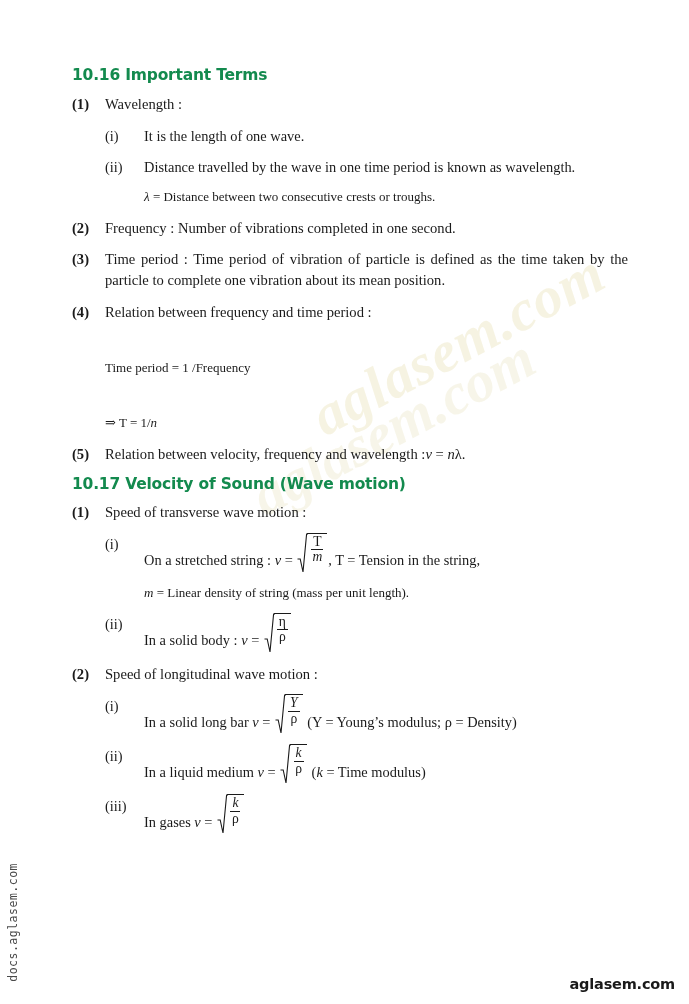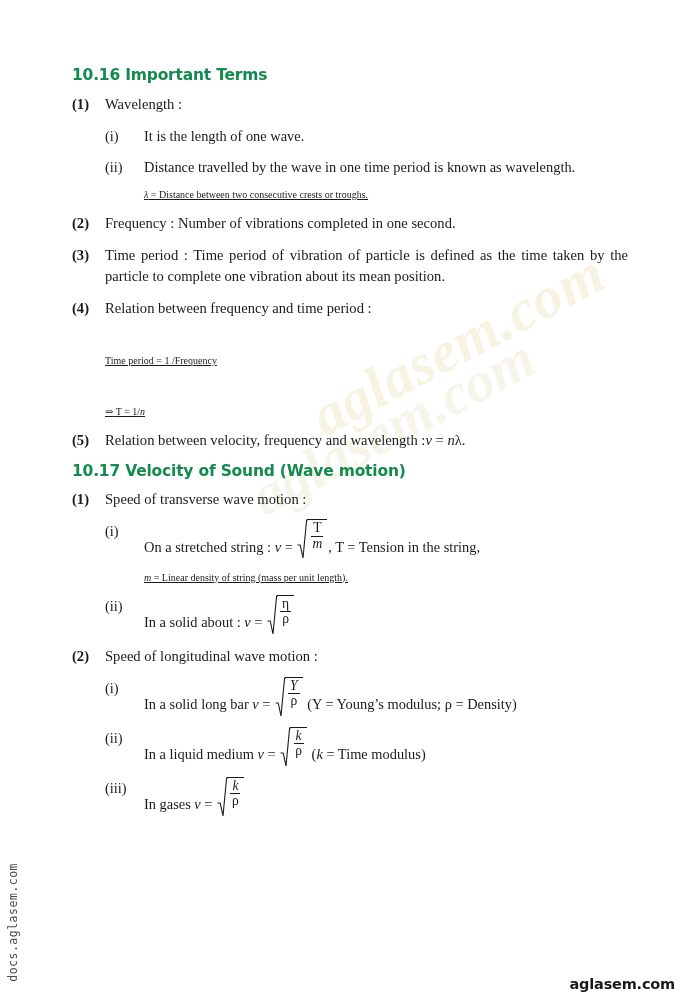--- a/index.html
+++ b/index.html
@@ -120,23 +120,22 @@
     position: absolute;
     left: 33px;
     top: 0;
     font-weight: normal;
   }
 
   
   .plainline {
     padding-left: 72px;
     margin-bottom: 11px;
-    font-size: 10px;
+    font-size: 13px;
     line-height: 1.46;
-    text-decoration: underline;
   }
   .plainline.lvl1 {
     padding-left: 33px;
     margin-top: 36px;
   }
 
   .justify { text-align: justify; text-align-last: left; }
 
   
   .mi { font-style: italic; }
@@ -266,21 +265,21 @@
             <span class="den mi">m</span>
           </span>
         </span><span>, T = Tension in the string,</span>
     </div>
 
     <div class="plainline">
       <span class="mi">m</span><span> = Linear density of string (mass per unit length).</span>
     </div>
 
     <div class="item2">
-      <span class="marker">(ii)</span><span>In a solid about : </span><span class="mi">v</span><span> = </span><span class="frac-root">
+      <span class="marker">(ii)</span><span>In a solid body : </span><span class="mi">v</span><span> = </span><span class="frac-root">
           <span class="radical">
             <svg viewBox="0 0 11 40" preserveAspectRatio="none">
               <path d="M0.5 26 L3.2 26 L6 39 L9.6 1 L11 1" fill="none" stroke="#1a1a1a" stroke-width="1.1"></path>
             </svg>
           </span>
           <span class="fracbox">
             <span class="num mroman">η</span>
             <span class="den mroman">ρ</span>
           </span>
         </span>

